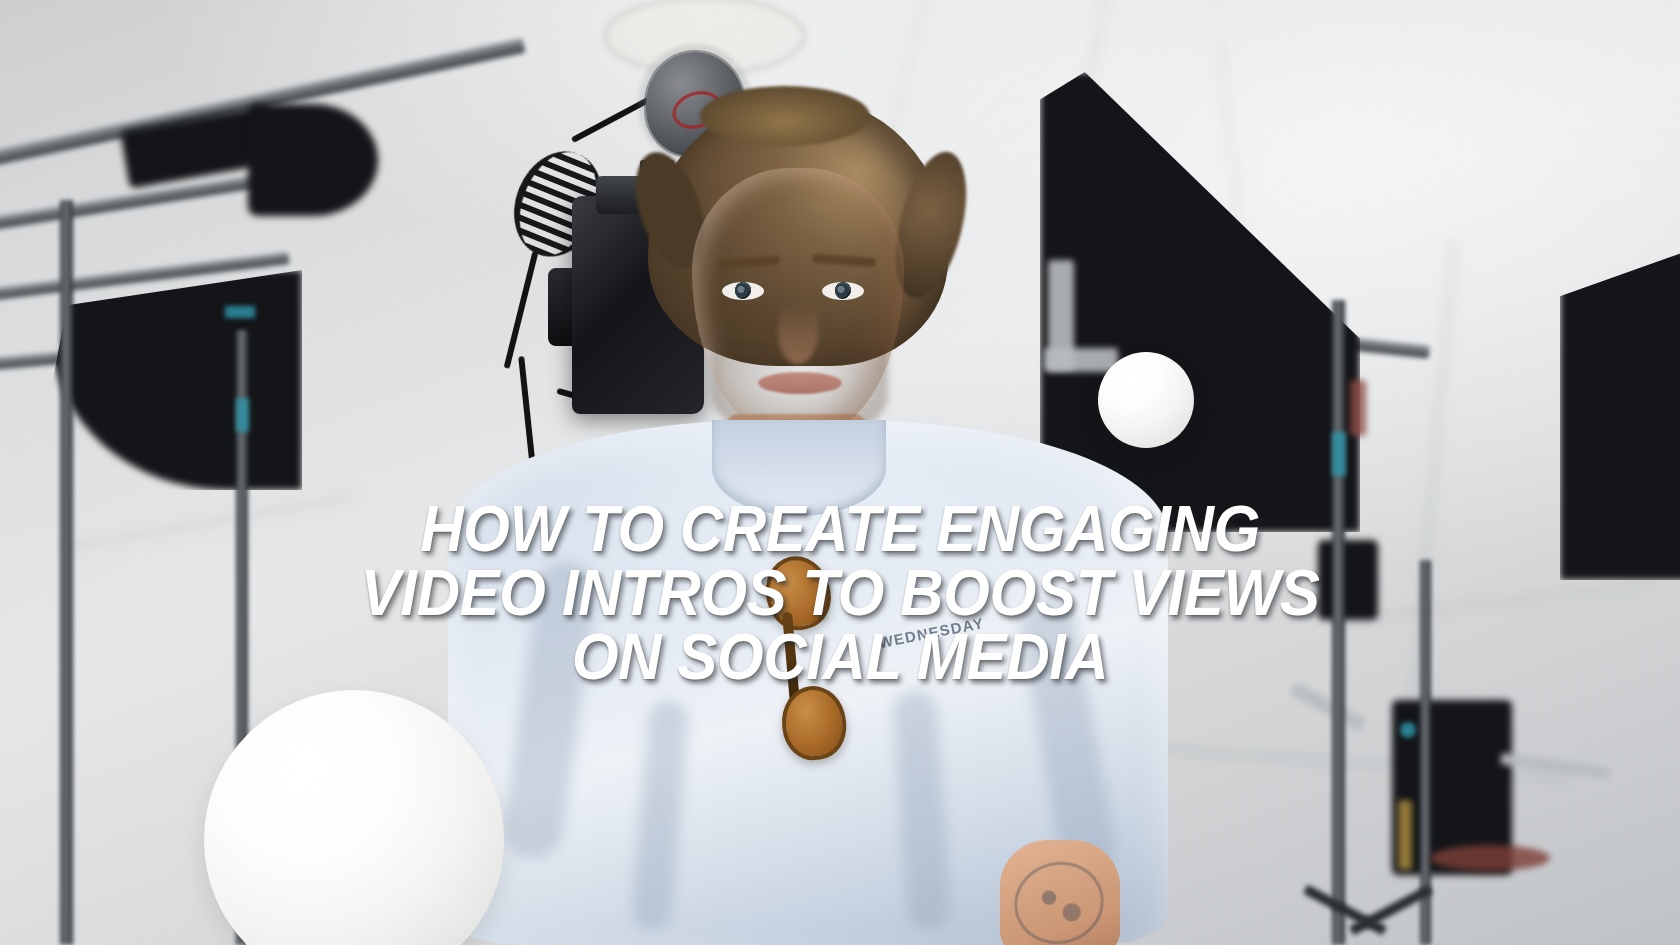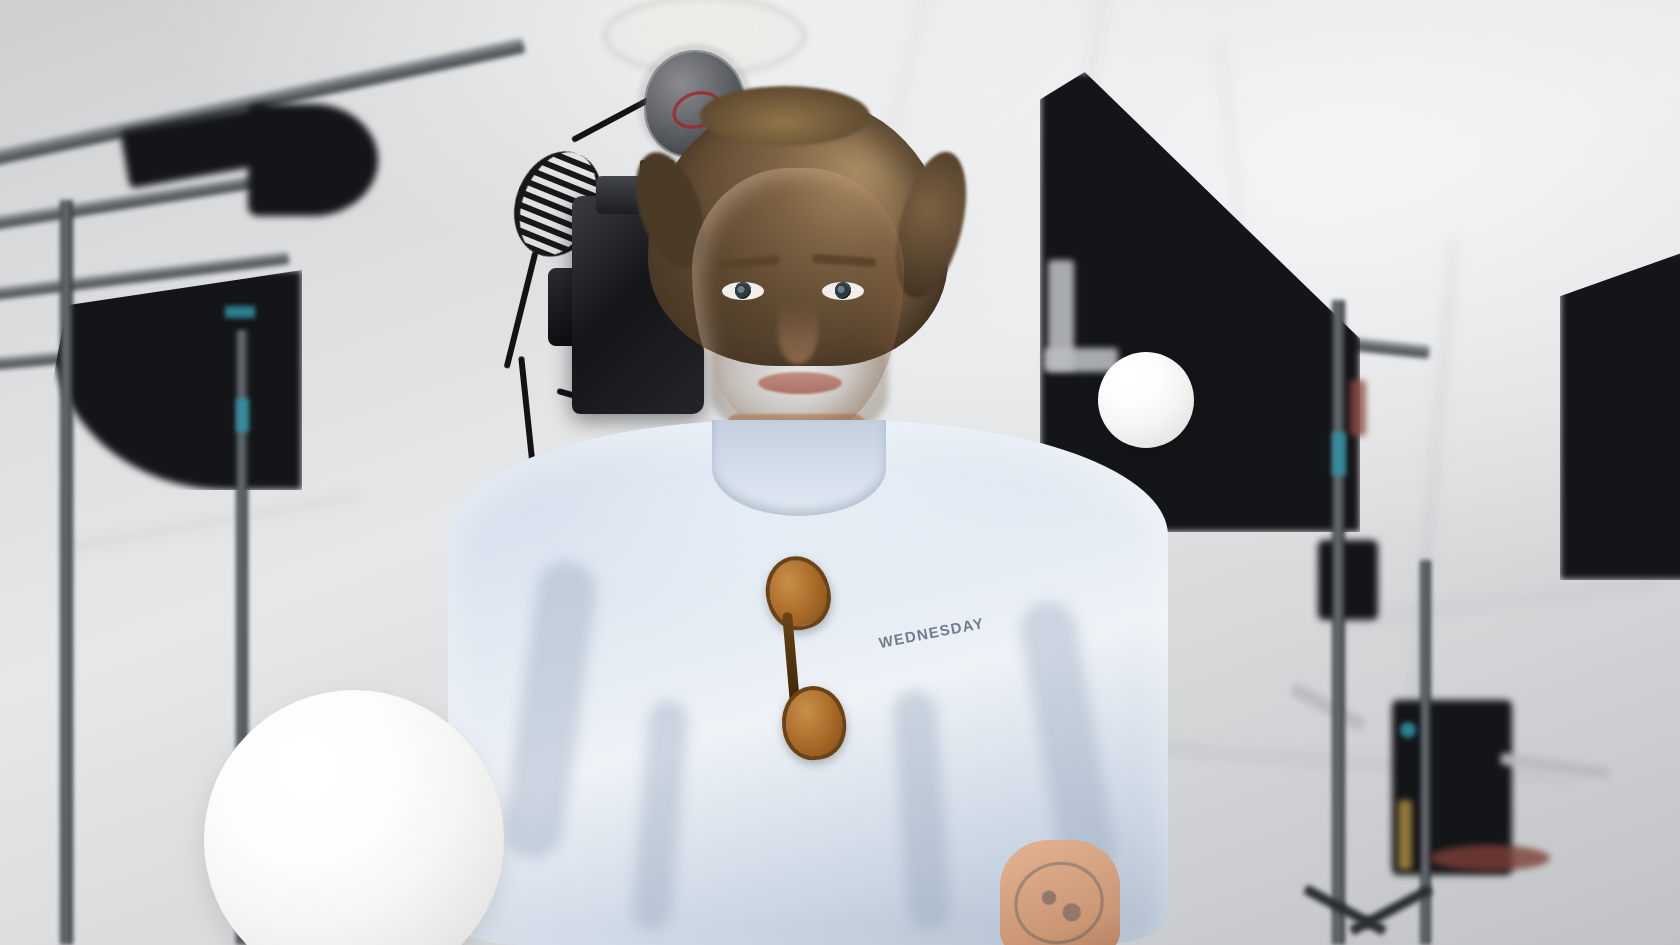--- a/index.html
+++ b/index.html
@@ -391,14 +391,19 @@
       </div>
 
       <div class="arm"></div>
       <div class="tattoo"></div>
     </div>
   </div>
 
   <div class="sphere small"></div>
   <div class="sphere large"></div>
 
+  <div class="title-block">
+    <span class="title-line">HOW TO CREATE ENGAGING</span>
+    <span class="title-line">VIDEO INTROS TO BOOST VIEWS</span>
+    <span class="title-line">ON SOCIAL MEDIA</span>
+  </div>
 
 </div>
 
 </body></html>

